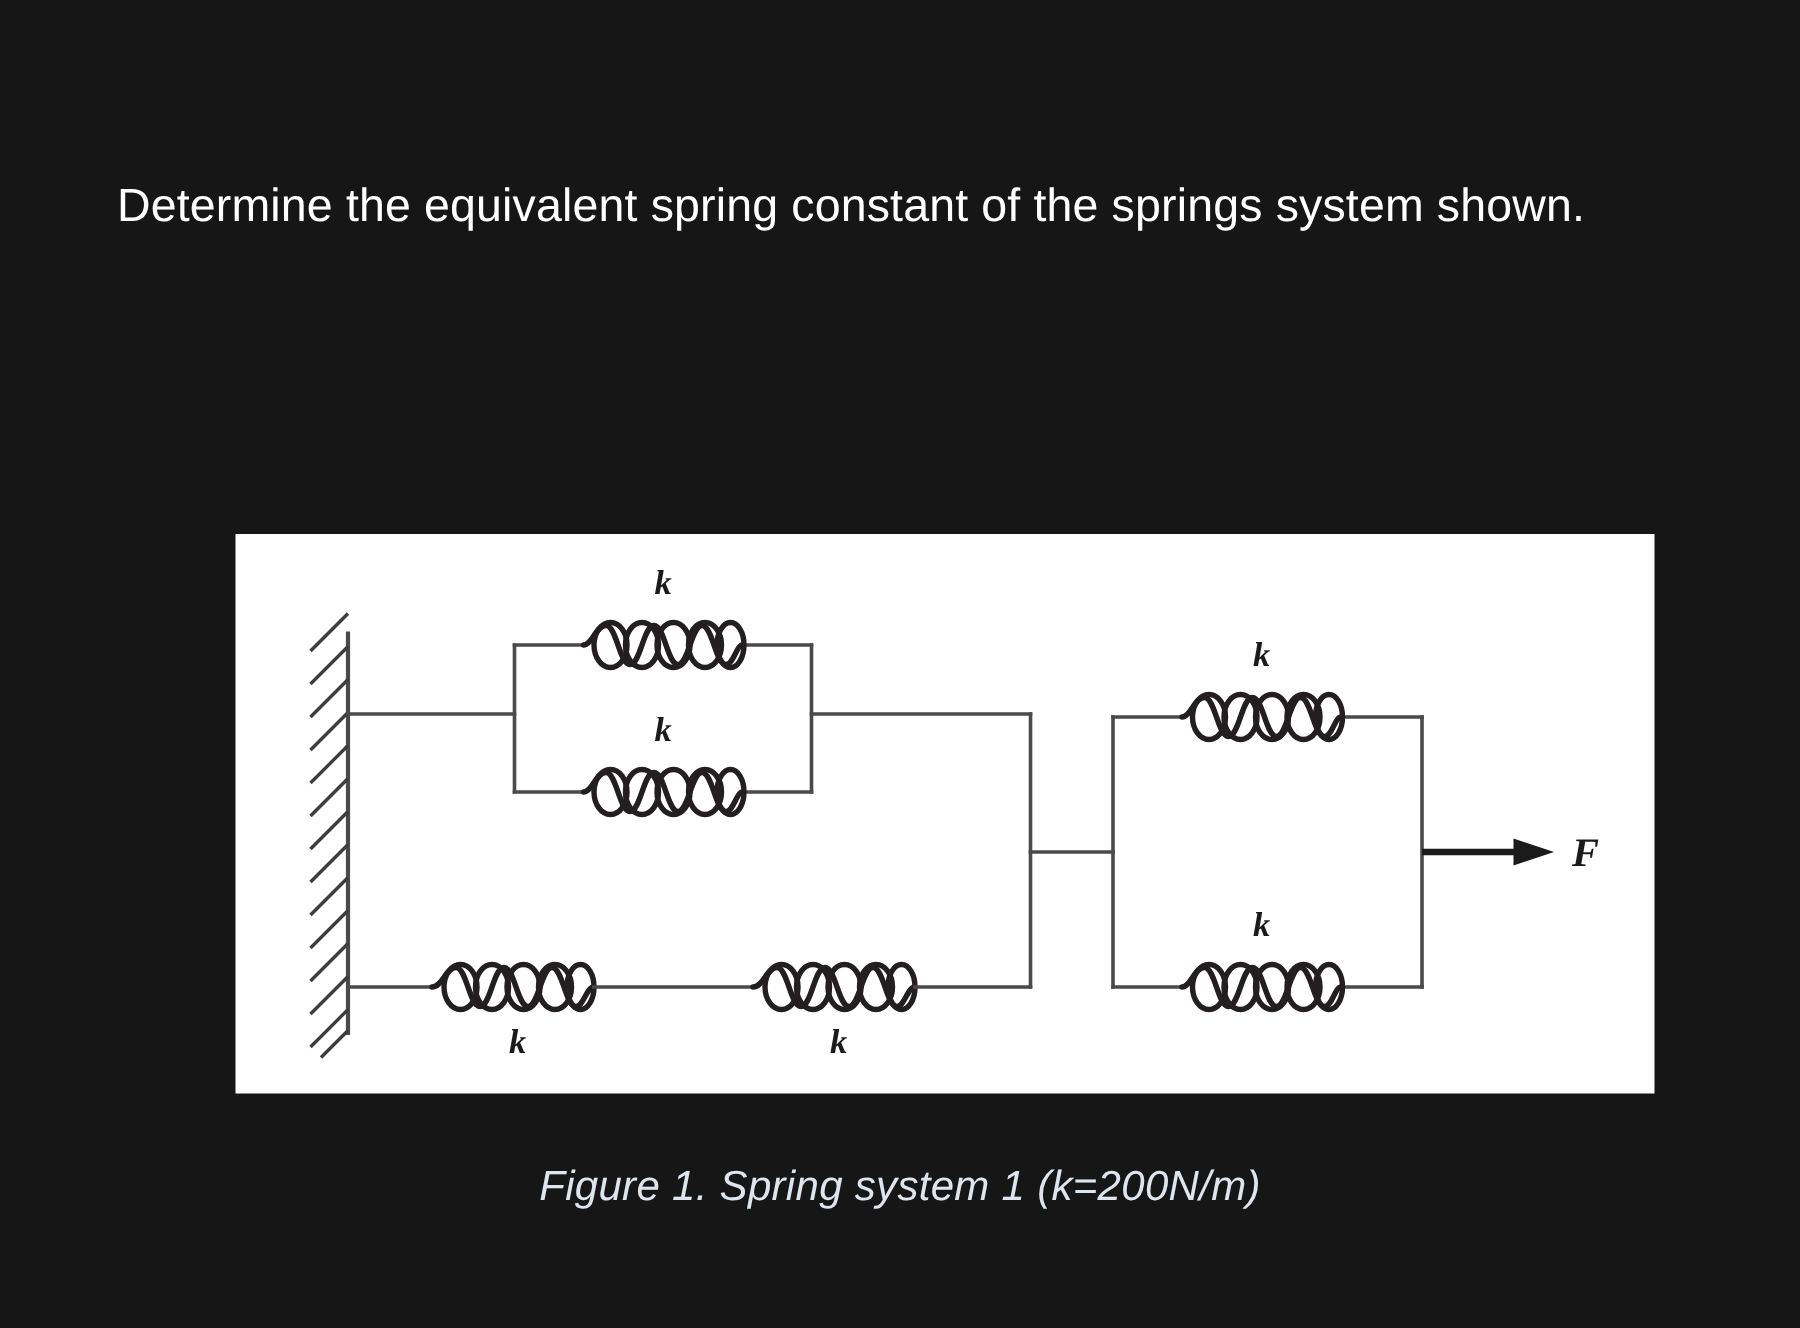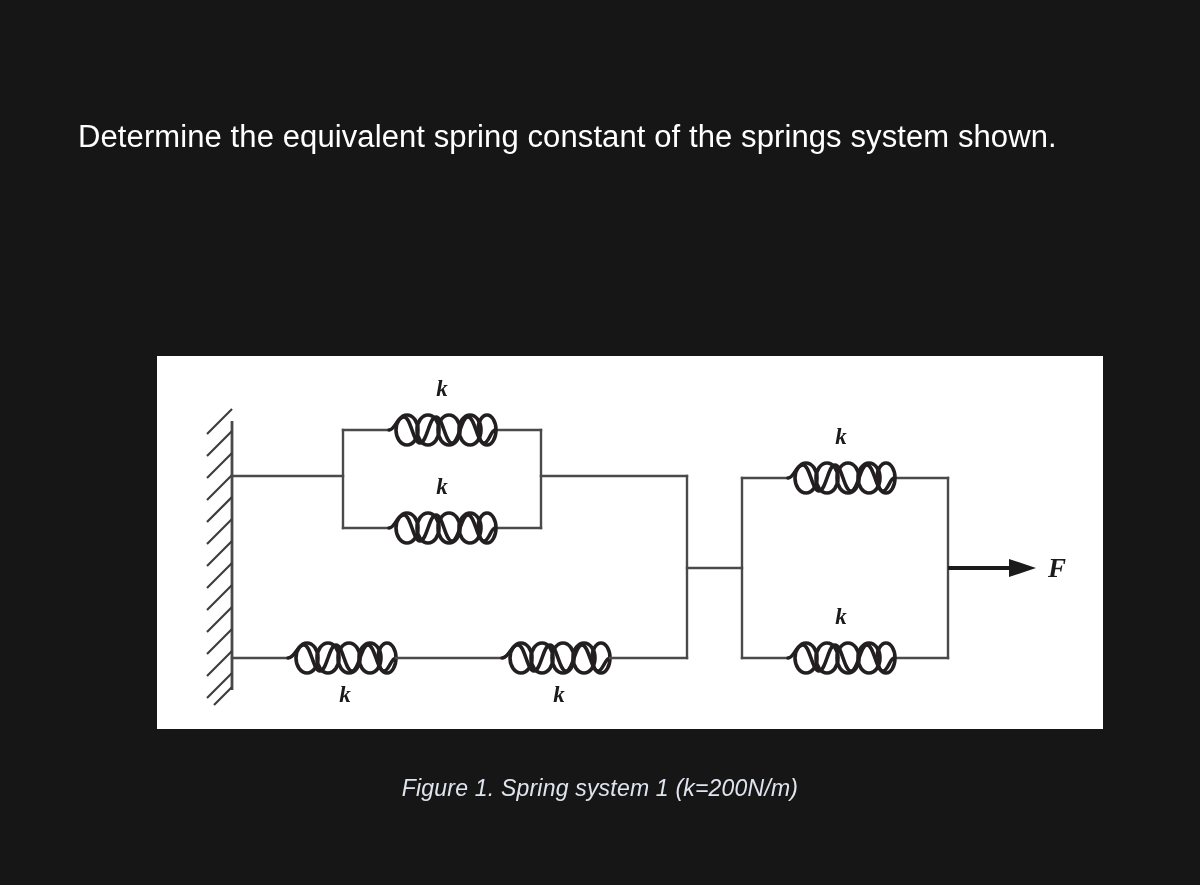--- a/index.html
+++ b/index.html
@@ -50,21 +50,21 @@
   }
 
   
   .figure-caption {
     position: absolute;
     left: 0;
     top: 775px;
     width: 1200px;
     text-align: center;
     color: #dfe5ee;
-    font-size: 23px;
+    font-size: 28px;
     font-style: italic;
     font-weight: 400;
     letter-spacing: 0.2px;
   }
 
   .spring-label {
     font-family: "Liberation Serif", serif;
     font-style: italic;
     font-weight: 700;
     font-size: 23px;

